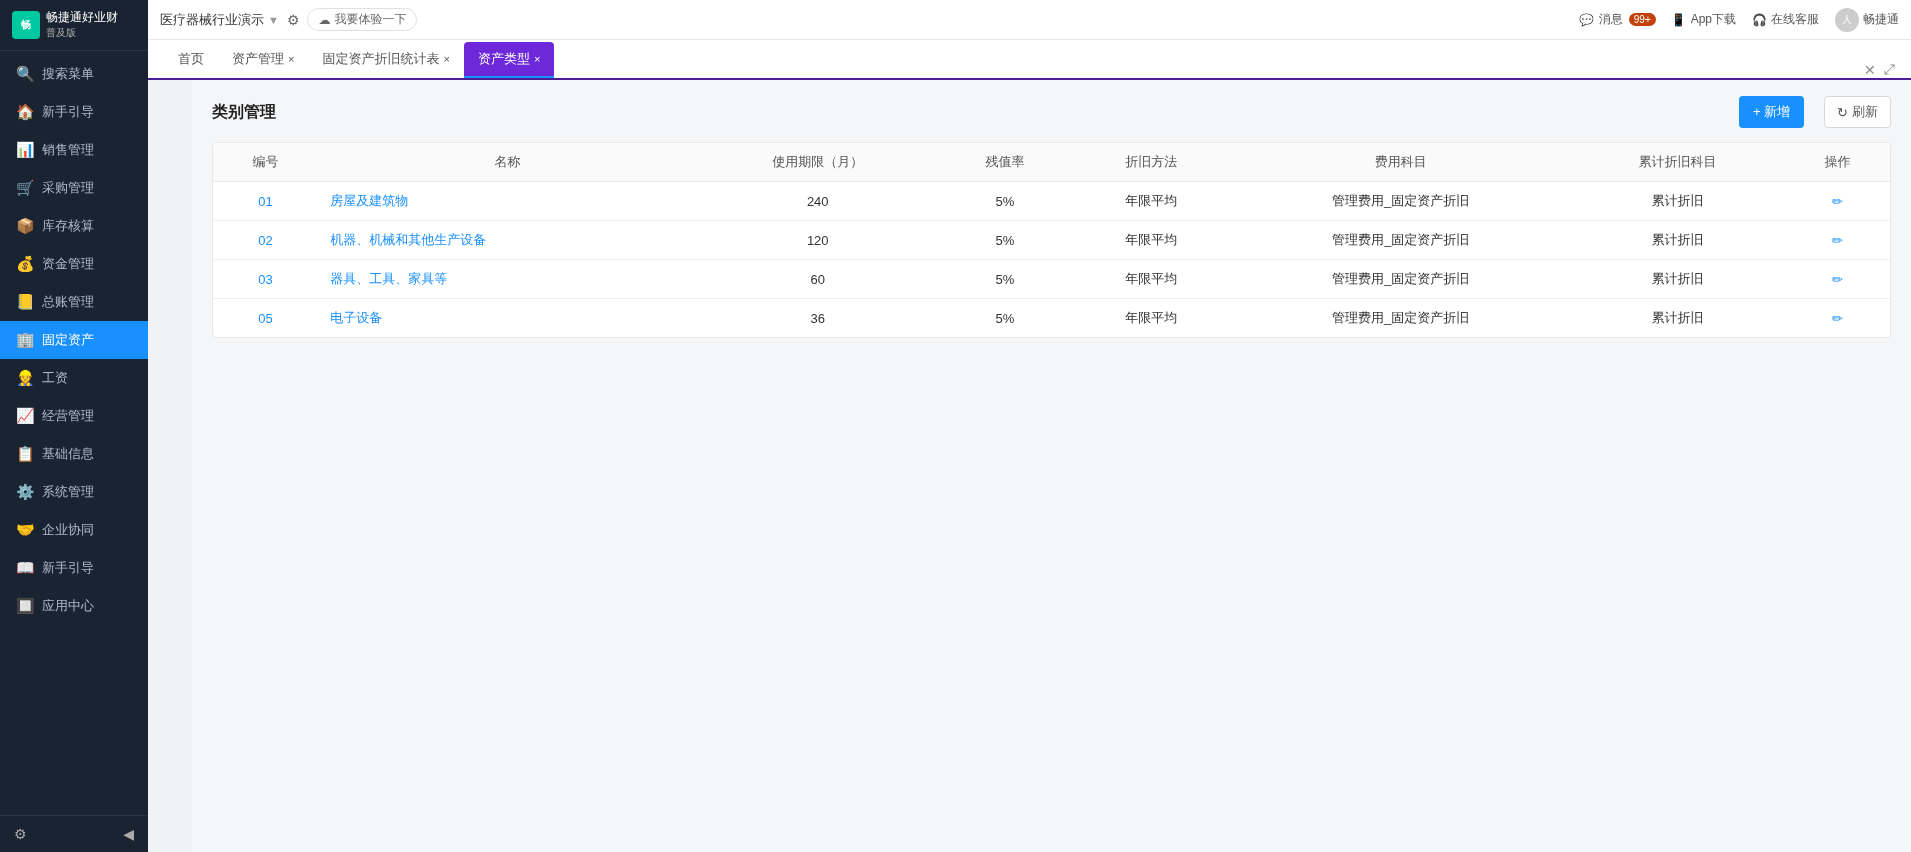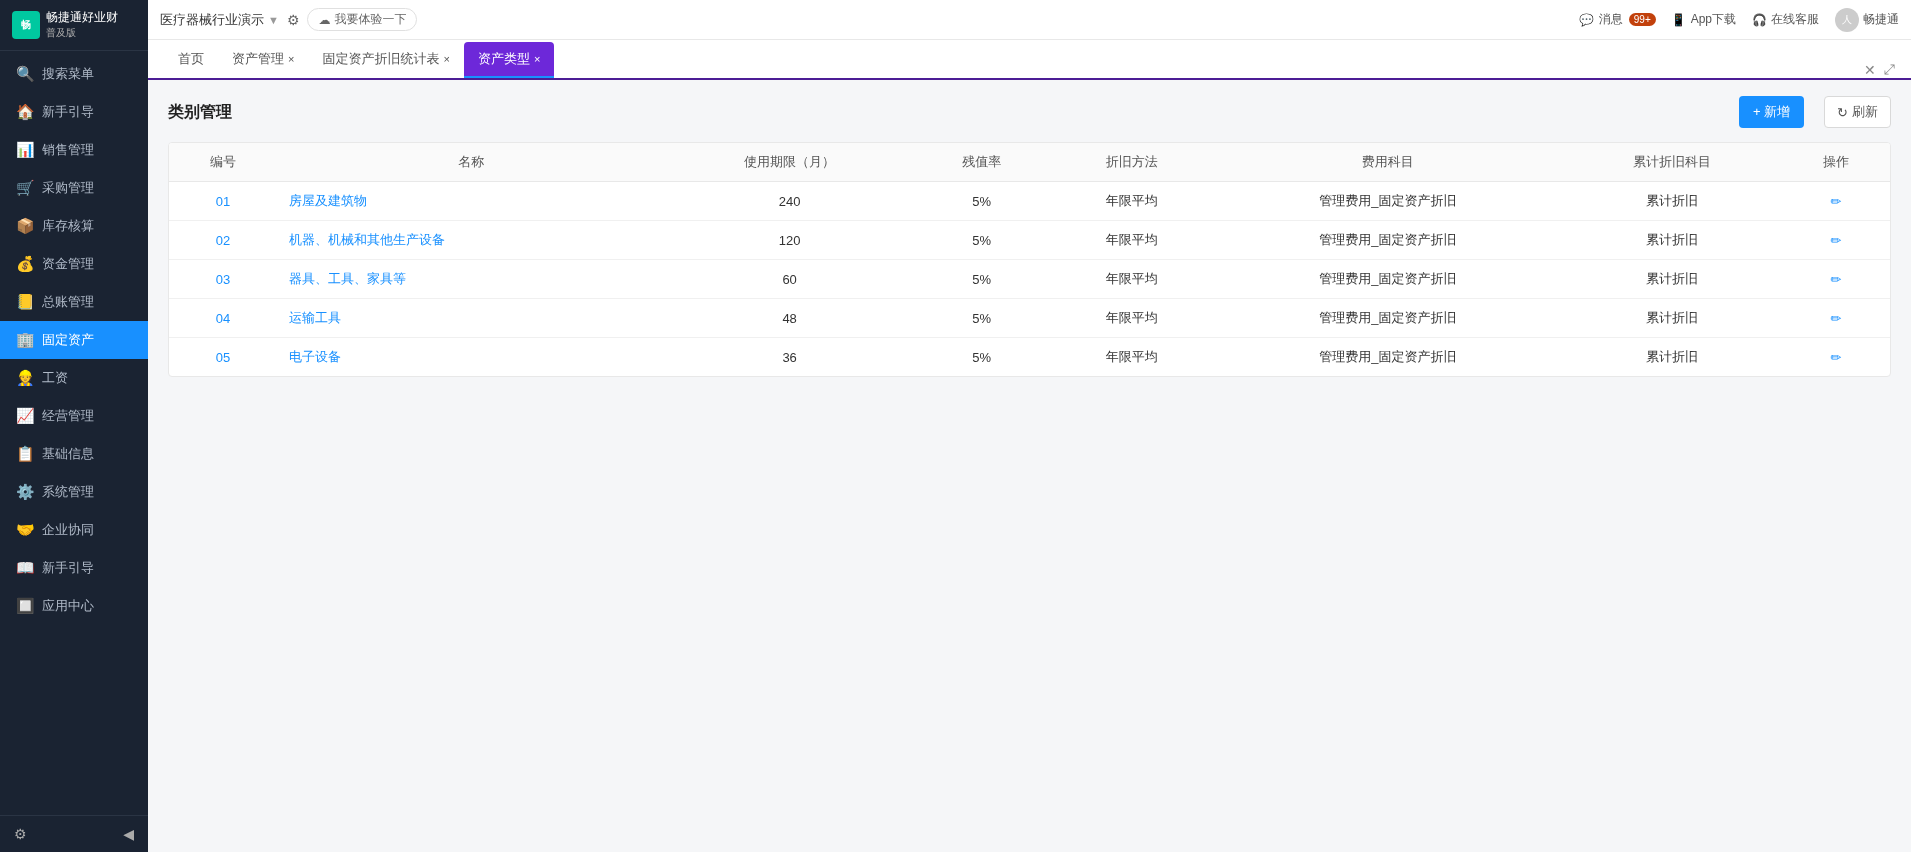--- a/index.html
+++ b/index.html
@@ -116,20 +116,21 @@
     .tab-close { font-size: 11px; color: inherit; cursor: pointer; }
     .tabs-controls { display: flex; align-items: center; margin-left: auto; gap: 8px; }
     .tabs-control-btn { cursor: pointer; color: #888; font-size: 14px; }
 
     
     .content {
       flex: 1;
       padding: 16px 20px;
       overflow: auto;
       background: #f5f6f8;
+      margin-left: 44px;
     }
     .content-header {
       display: flex; align-items: center; justify-content: space-between;
       margin-bottom: 14px;
     }
     .page-title { font-size: 16px; font-weight: 600; color: #222; }
     .header-actions { display: flex; gap: 20px; }
     .btn-new {
       display: flex; align-items: center; gap: 4px;
       background: #1890ff; color: #fff; border: none;
@@ -365,30 +366,20 @@
     <td class="link">03</td>
     <td class="left link">器具、工具、家具等</td>
     <td>60</td>
     <td>5%</td>
     <td>年限平均</td>
     <td>管理费用_固定资产折旧</td>
     <td>累计折旧</td>
     <td><span class="edit-icon">✏</span></td>
   </tr>
             <tr>
-    <td class="link">04</td>
-    <td class="left link">运输工具</td>
-    <td>48</td>
-    <td>5%</td>
-    <td>年限平均</td>
-    <td>管理费用_固定资产折旧</td>
-    <td>累计折旧</td>
-    <td><span class="edit-icon">✏</span></td>
-  </tr>
-            <tr>
     <td class="link">05</td>
     <td class="left link">电子设备</td>
     <td>36</td>
     <td>5%</td>
     <td>年限平均</td>
     <td>管理费用_固定资产折旧</td>
     <td>累计折旧</td>
     <td><span class="edit-icon">✏</span></td>
   </tr>
           </tbody>

